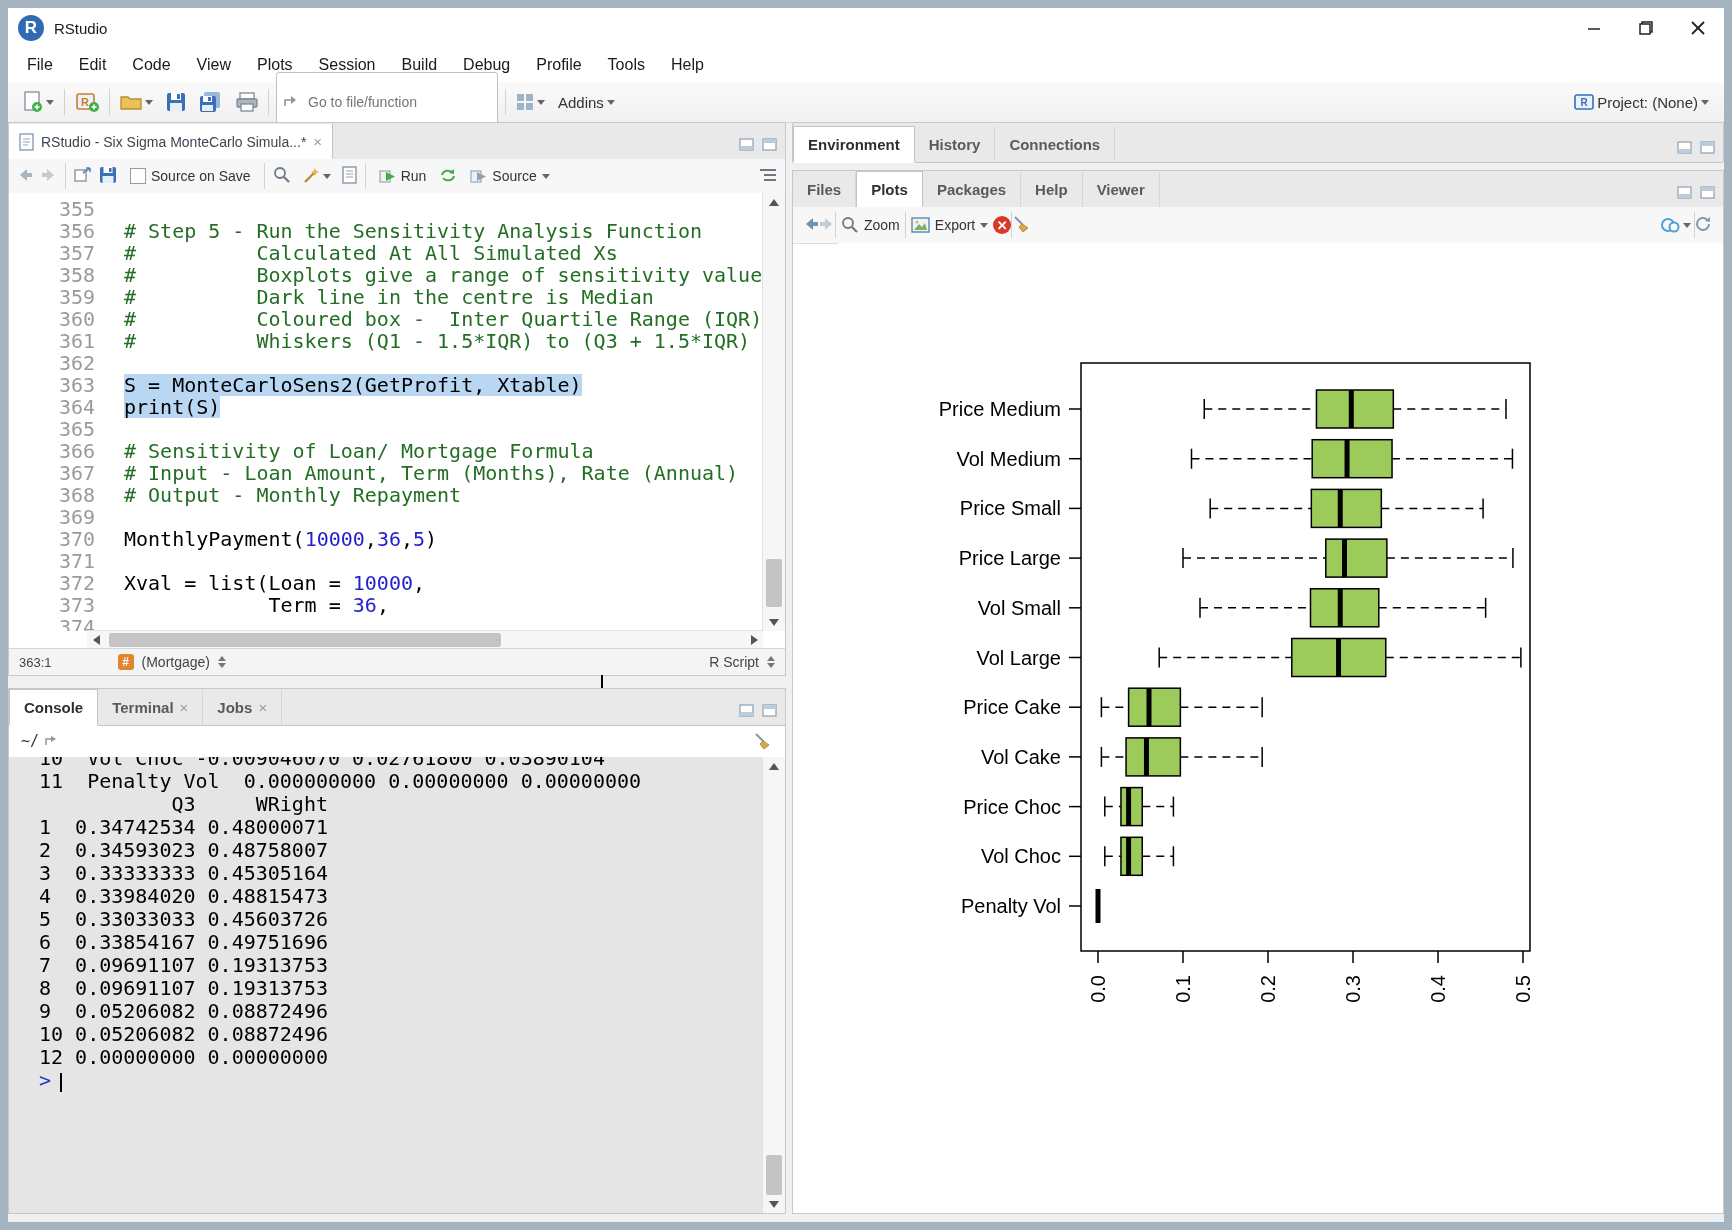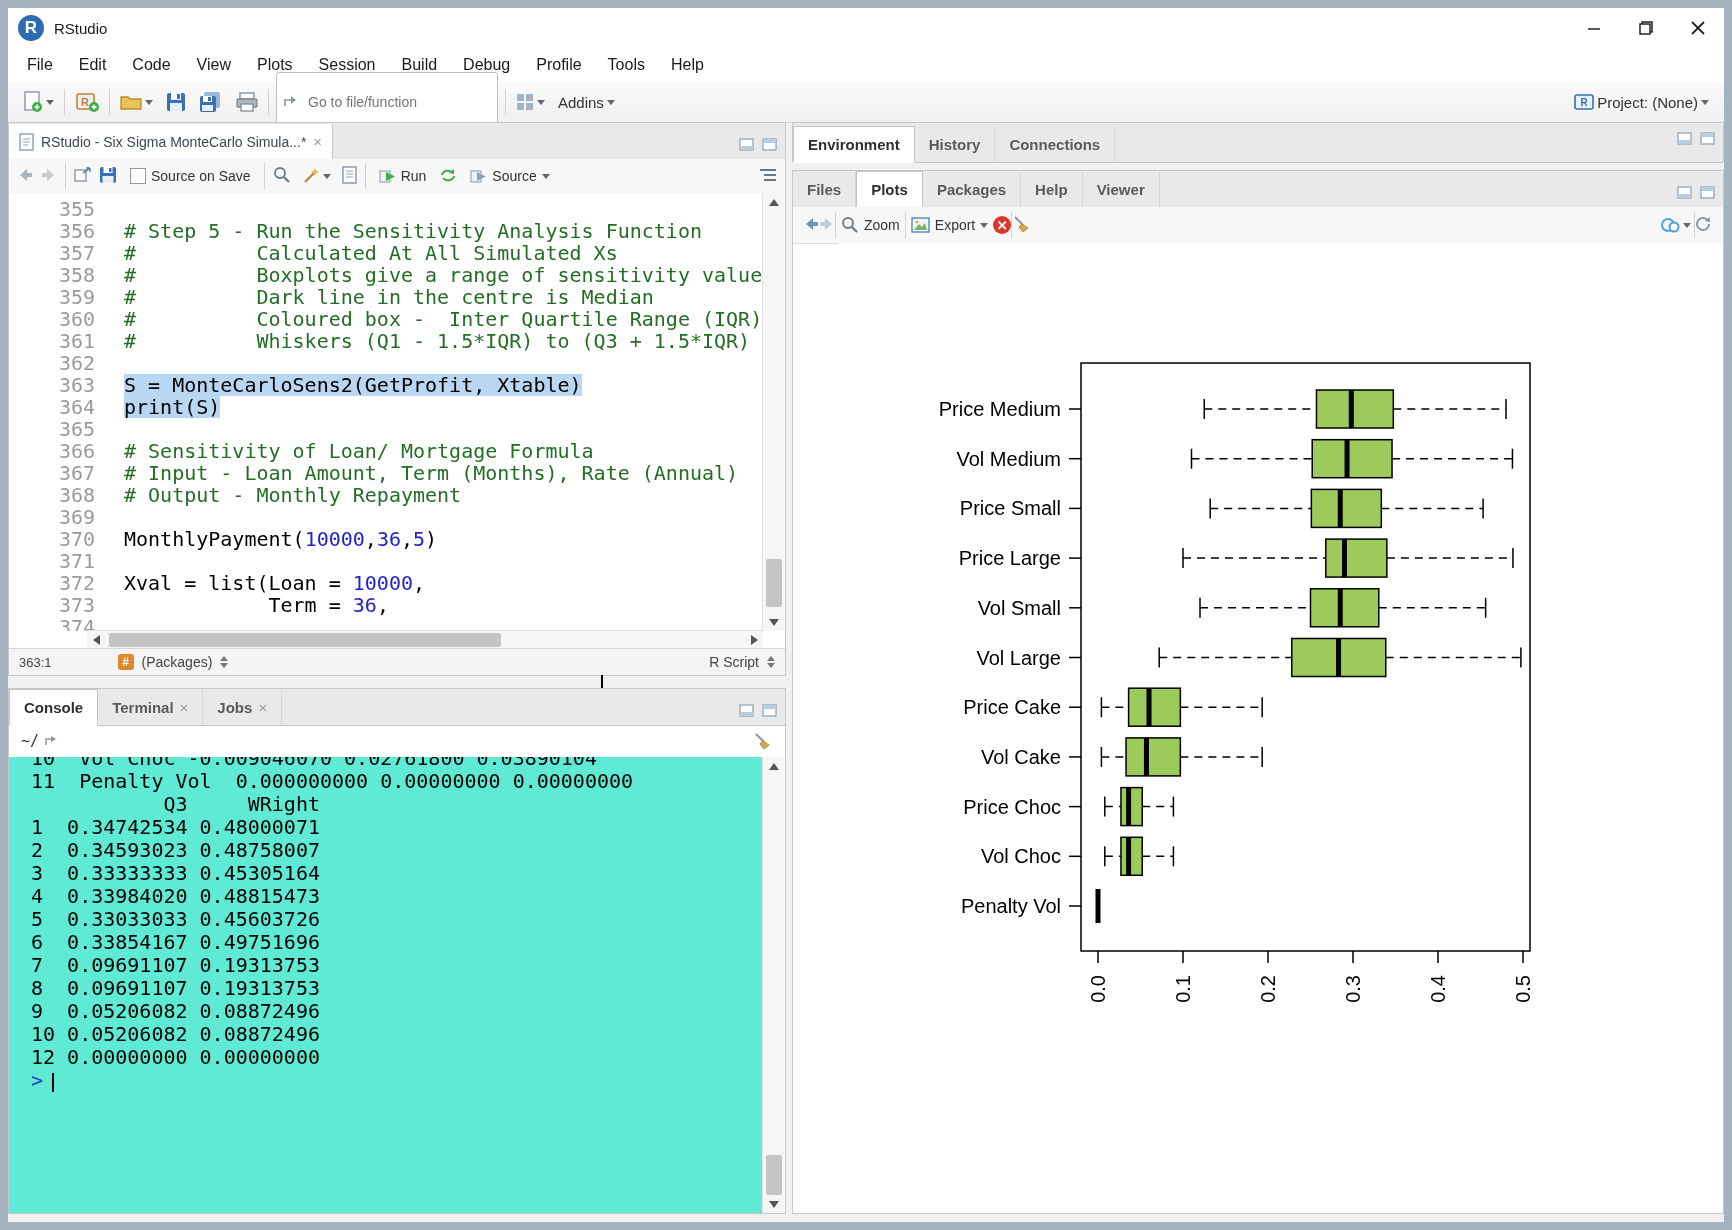--- a/index.html
+++ b/index.html
@@ -74,21 +74,21 @@
   .hsb-thumb{position:absolute;top:2px;height:14px;background:#c4c4c4;border-radius:2px;left:22px;width:392px;}
   .ed-status{position:absolute;left:0;right:0;bottom:0;height:26px;background:#f4f4f4;border-top:1px solid #d5d5d5;display:flex;align-items:center;font-size:13px;color:#444;padding:0 10px;gap:8px;}
   .hashbadge{width:16px;height:16px;background:#e0862c;color:#fff;border-radius:3px;font-size:12px;display:flex;align-items:center;justify-content:center;font-weight:bold;}
   .updown{display:inline-flex;flex-direction:column;gap:2px;}
   .updown i{display:block;width:0;height:0;border-left:4px solid transparent;border-right:4px solid transparent;}
   .updown .u{border-bottom:5px solid #777;}
   .updown .d{border-top:5px solid #777;}
 
   
   .con-path{position:absolute;top:36px;left:0;right:0;height:32px;display:flex;align-items:center;padding:0 12px;border-bottom:1px solid #ececec;font-family:"DejaVu Sans Mono",monospace;font-size:15px;color:#333;gap:6px;}
-  .con-out{position:absolute;top:68px;left:0;right:22px;bottom:0;overflow:hidden;font-family:"DejaVu Sans Mono",monospace;font-size:20px;line-height:23px;padding-left:22px;color:#000;background:#5eead4;}
+  .con-out{position:absolute;top:68px;left:0;right:22px;bottom:0;overflow:hidden;font-family:"DejaVu Sans Mono",monospace;font-size:20px;line-height:23px;padding-left:30px;color:#000;background:#e5e5e5;}
   .console-line{white-space:pre;height:23px;}
   #console-lines .console-line:first-child{margin-top:-10px;}
   .prompt-char{color:#1f3fbf;}
   .cursor{display:inline-block;width:2px;height:19px;background:#000;vertical-align:text-bottom;margin-left:9px;}
 
   
   .plots-toolbar{position:absolute;top:36px;left:0;right:0;height:36px;background:#f7f7f7;border-bottom:1px solid #ddd;display:flex;align-items:center;padding:0 10px;font-size:15px;color:#333;justify-content:center;}
   .plot-canvas{position:absolute;top:72px;left:0;right:0;bottom:0;background:#fff;overflow:hidden;margin-left:45px;}
   .redx{width:18px;height:18px;border-radius:50%;background:#d9372a;color:#fff;display:flex;align-items:center;justify-content:center;font-size:13px;font-weight:bold;}
 </style>
@@ -360,21 +360,21 @@
       <div class="hsb-thumb"></div>
       <div class="hsb-arrow" style="right:0;">
             <i class="tri-right"></i>
           </div>
     </div>
 
     <div class="ed-status">
       <span>363:1</span>
       <span style="width:50px;"></span>
       <span class="hashbadge">#</span>
-      <span style="font-size:14px;">(Packages)</span>
+      <span style="font-size:14px;">(Mortgage)</span>
       <span class="updown">
             <i class="u"></i>
             <i class="d"></i>
           </span>
       <span class="spacer"></span>
       <span style="font-size:14px;">R Script</span>
       <span class="updown">
             <i class="u"></i>
             <i class="d"></i>
           </span>
@@ -447,21 +447,21 @@
             <i class="tri-up"></i>
           </div>
       <div class="sb-thumb" style="top:398px;height:40px;"></div>
       <div class="sb-arrow" style="bottom:0;">
             <i class="tri-down"></i>
           </div>
     </div>
   </div>
 
   <div class="pane env-pane">
-    <div class="tabbar" style="height:39px;align-items:center;">
+    <div class="tabbar" style="height:39px;">
       <div class="tabs" id="env-tabs" style="height:39px;">
             <div class="tab active">
               <span class="tab-label">Environment</span>
             </div>
             <div class="tab">
               <span class="tab-label">History</span>
             </div>
             <div class="tab">
               <span class="tab-label">Connections</span>
             </div>

